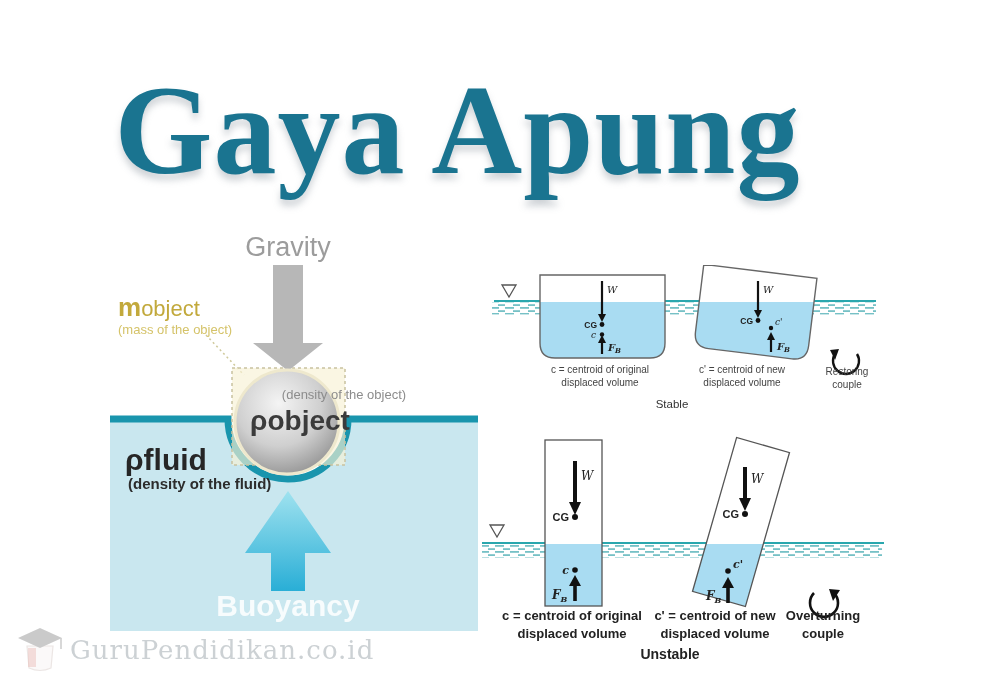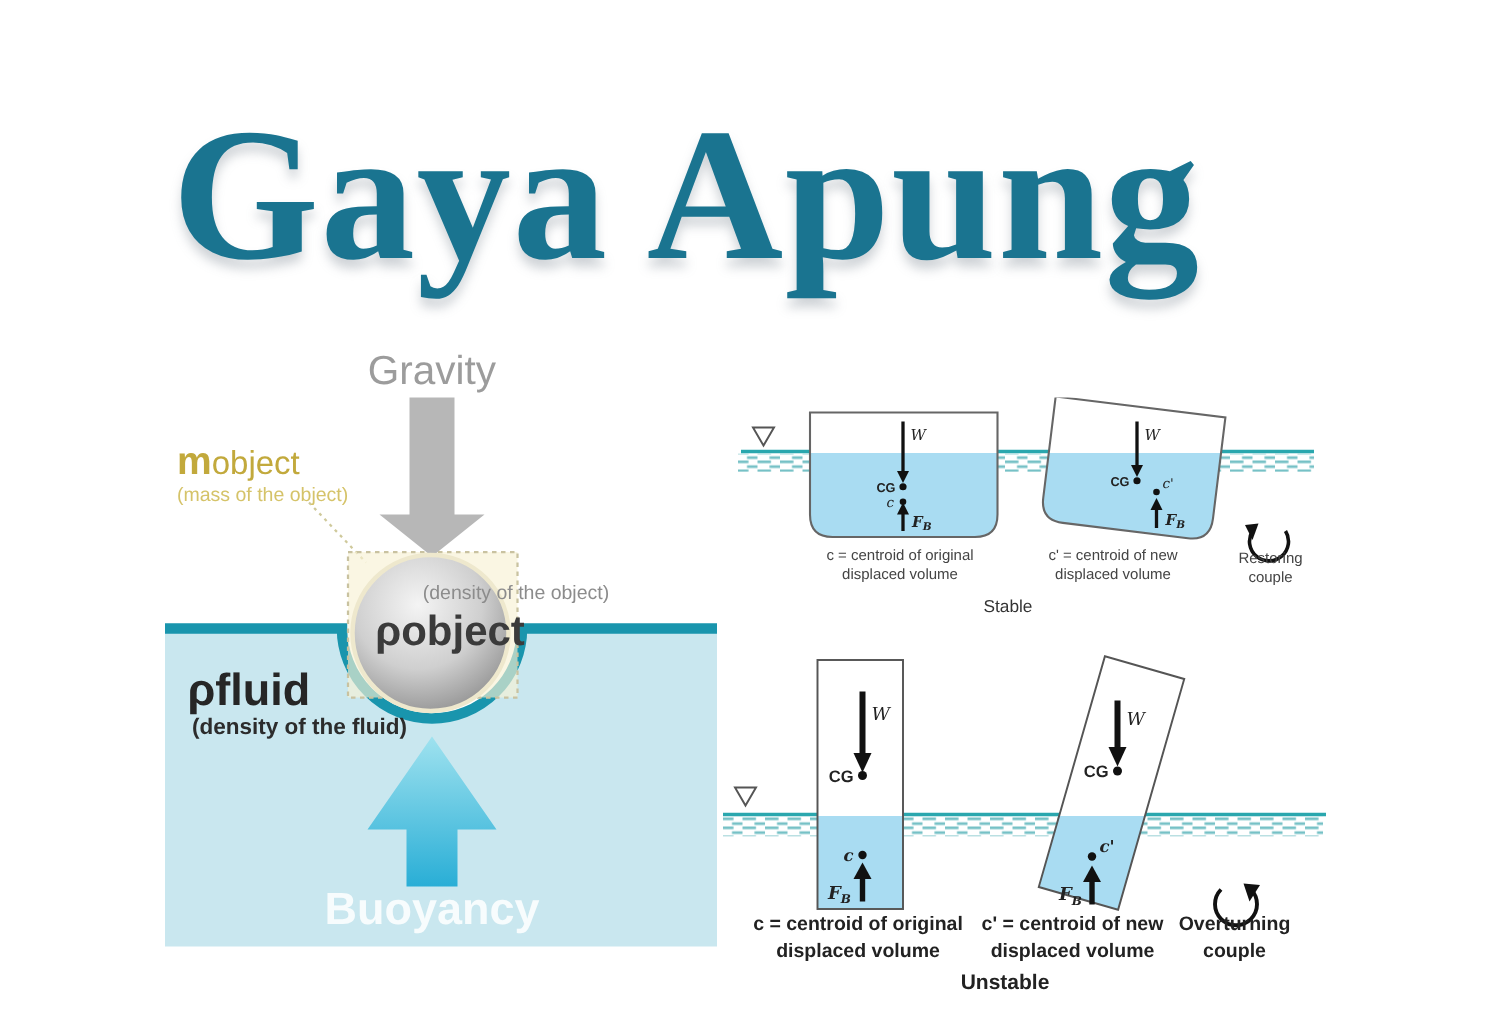--- a/index.html
+++ b/index.html
@@ -176,14 +176,23 @@
 
     <text x="92" y="189" text-anchor="middle" class="cap-bg">c = centroid of original</text>
     <text x="92" y="207" text-anchor="middle" class="cap-bg">displaced volume</text>
     <text x="235" y="189" text-anchor="middle" class="cap-bg">c' = centroid of new</text>
     <text x="235" y="207" text-anchor="middle" class="cap-bg">displaced volume</text>
     <text x="343" y="189" text-anchor="middle" class="cap-bg">Overturning</text>
     <text x="343" y="207" text-anchor="middle" class="cap-bg">couple</text>
     <text x="190" y="228" text-anchor="middle" font-size="14" font-weight="bold" fill="#222">Unstable</text>
   </svg>
 
+  <div id="watermark">
+    <svg width="48" height="50" viewBox="0 0 48 50" opacity="0.35">
+      <path d="M11,21 L37,21 L35,43 Q24,48 13,43 Z" fill="#f4efee" stroke="#c9b8b4" stroke-width="1.2"></path>
+      <rect x="12" y="23" width="8" height="19" fill="#c0392b" opacity="0.45"></rect>
+      <polygon points="24,3 46,13 24,23 2,13" fill="#6b6b6b"></polygon>
+      <line x1="45" y1="13" x2="45" y2="24" stroke="#6b6b6b" stroke-width="1.5"></line>
+    </svg>
+    <span id="wm-text">GuruPendidikan.co.id</span>
+  </div>
 
 </div>
 
 </body></html>

